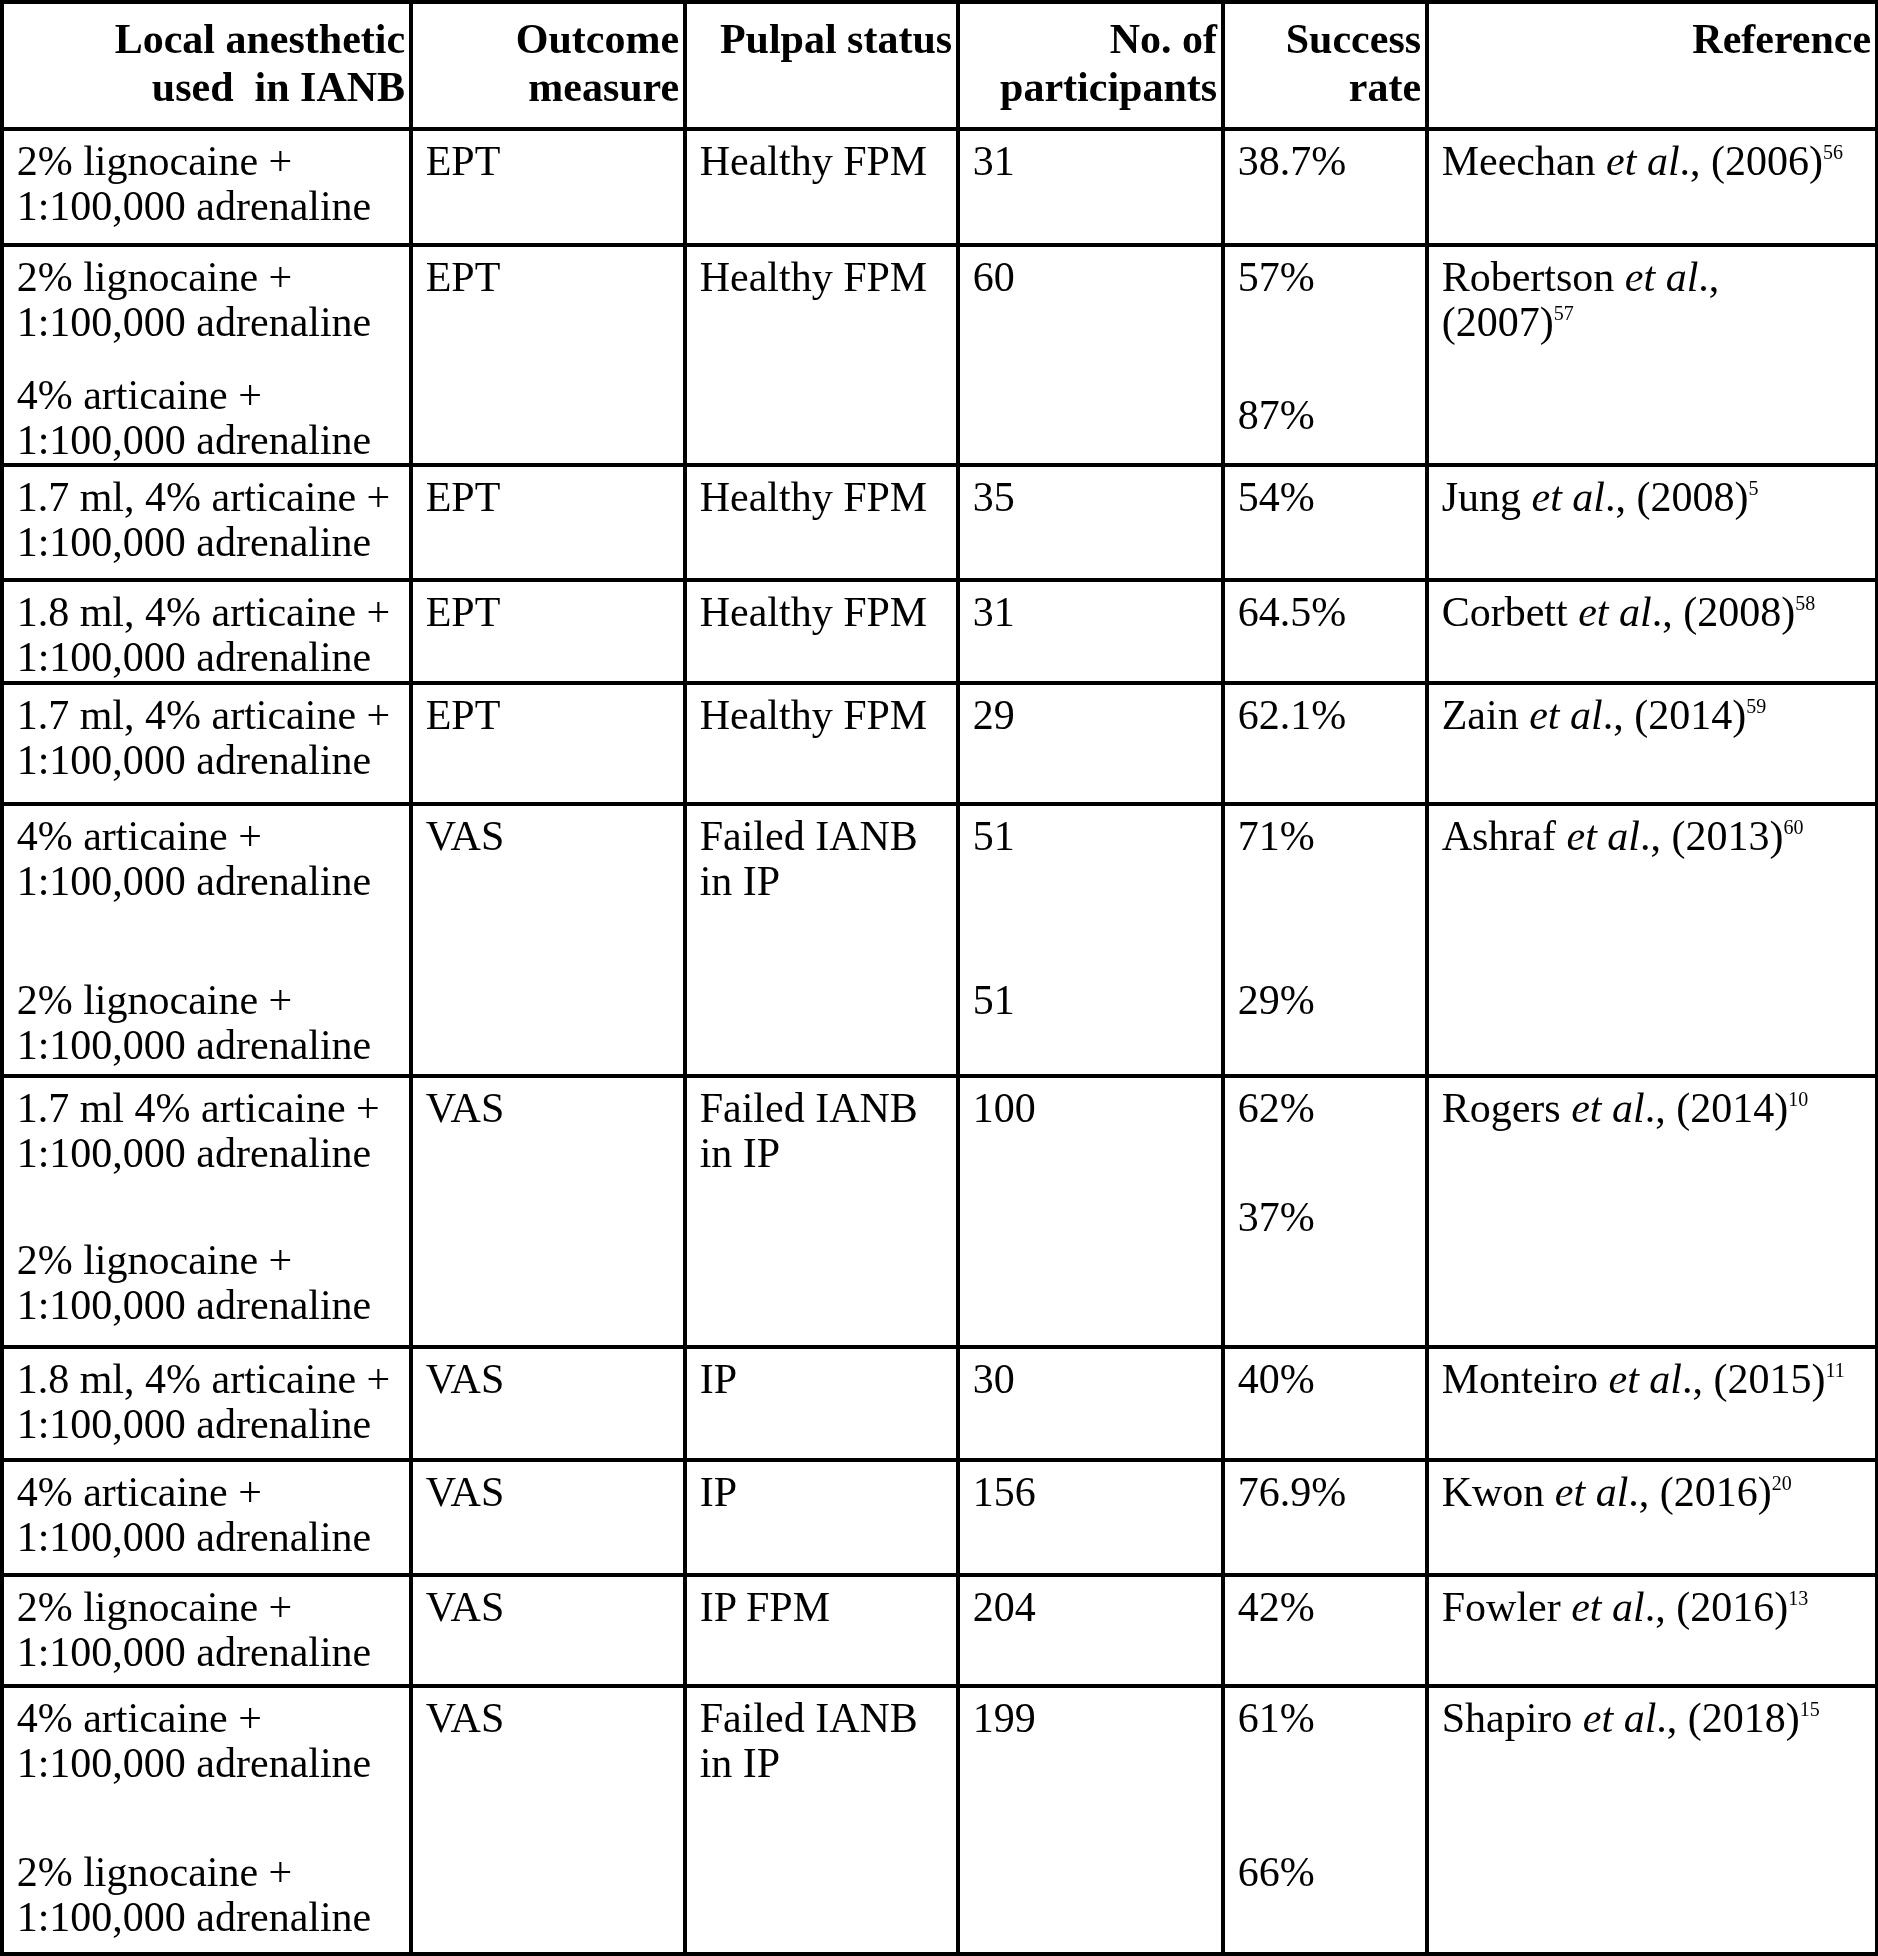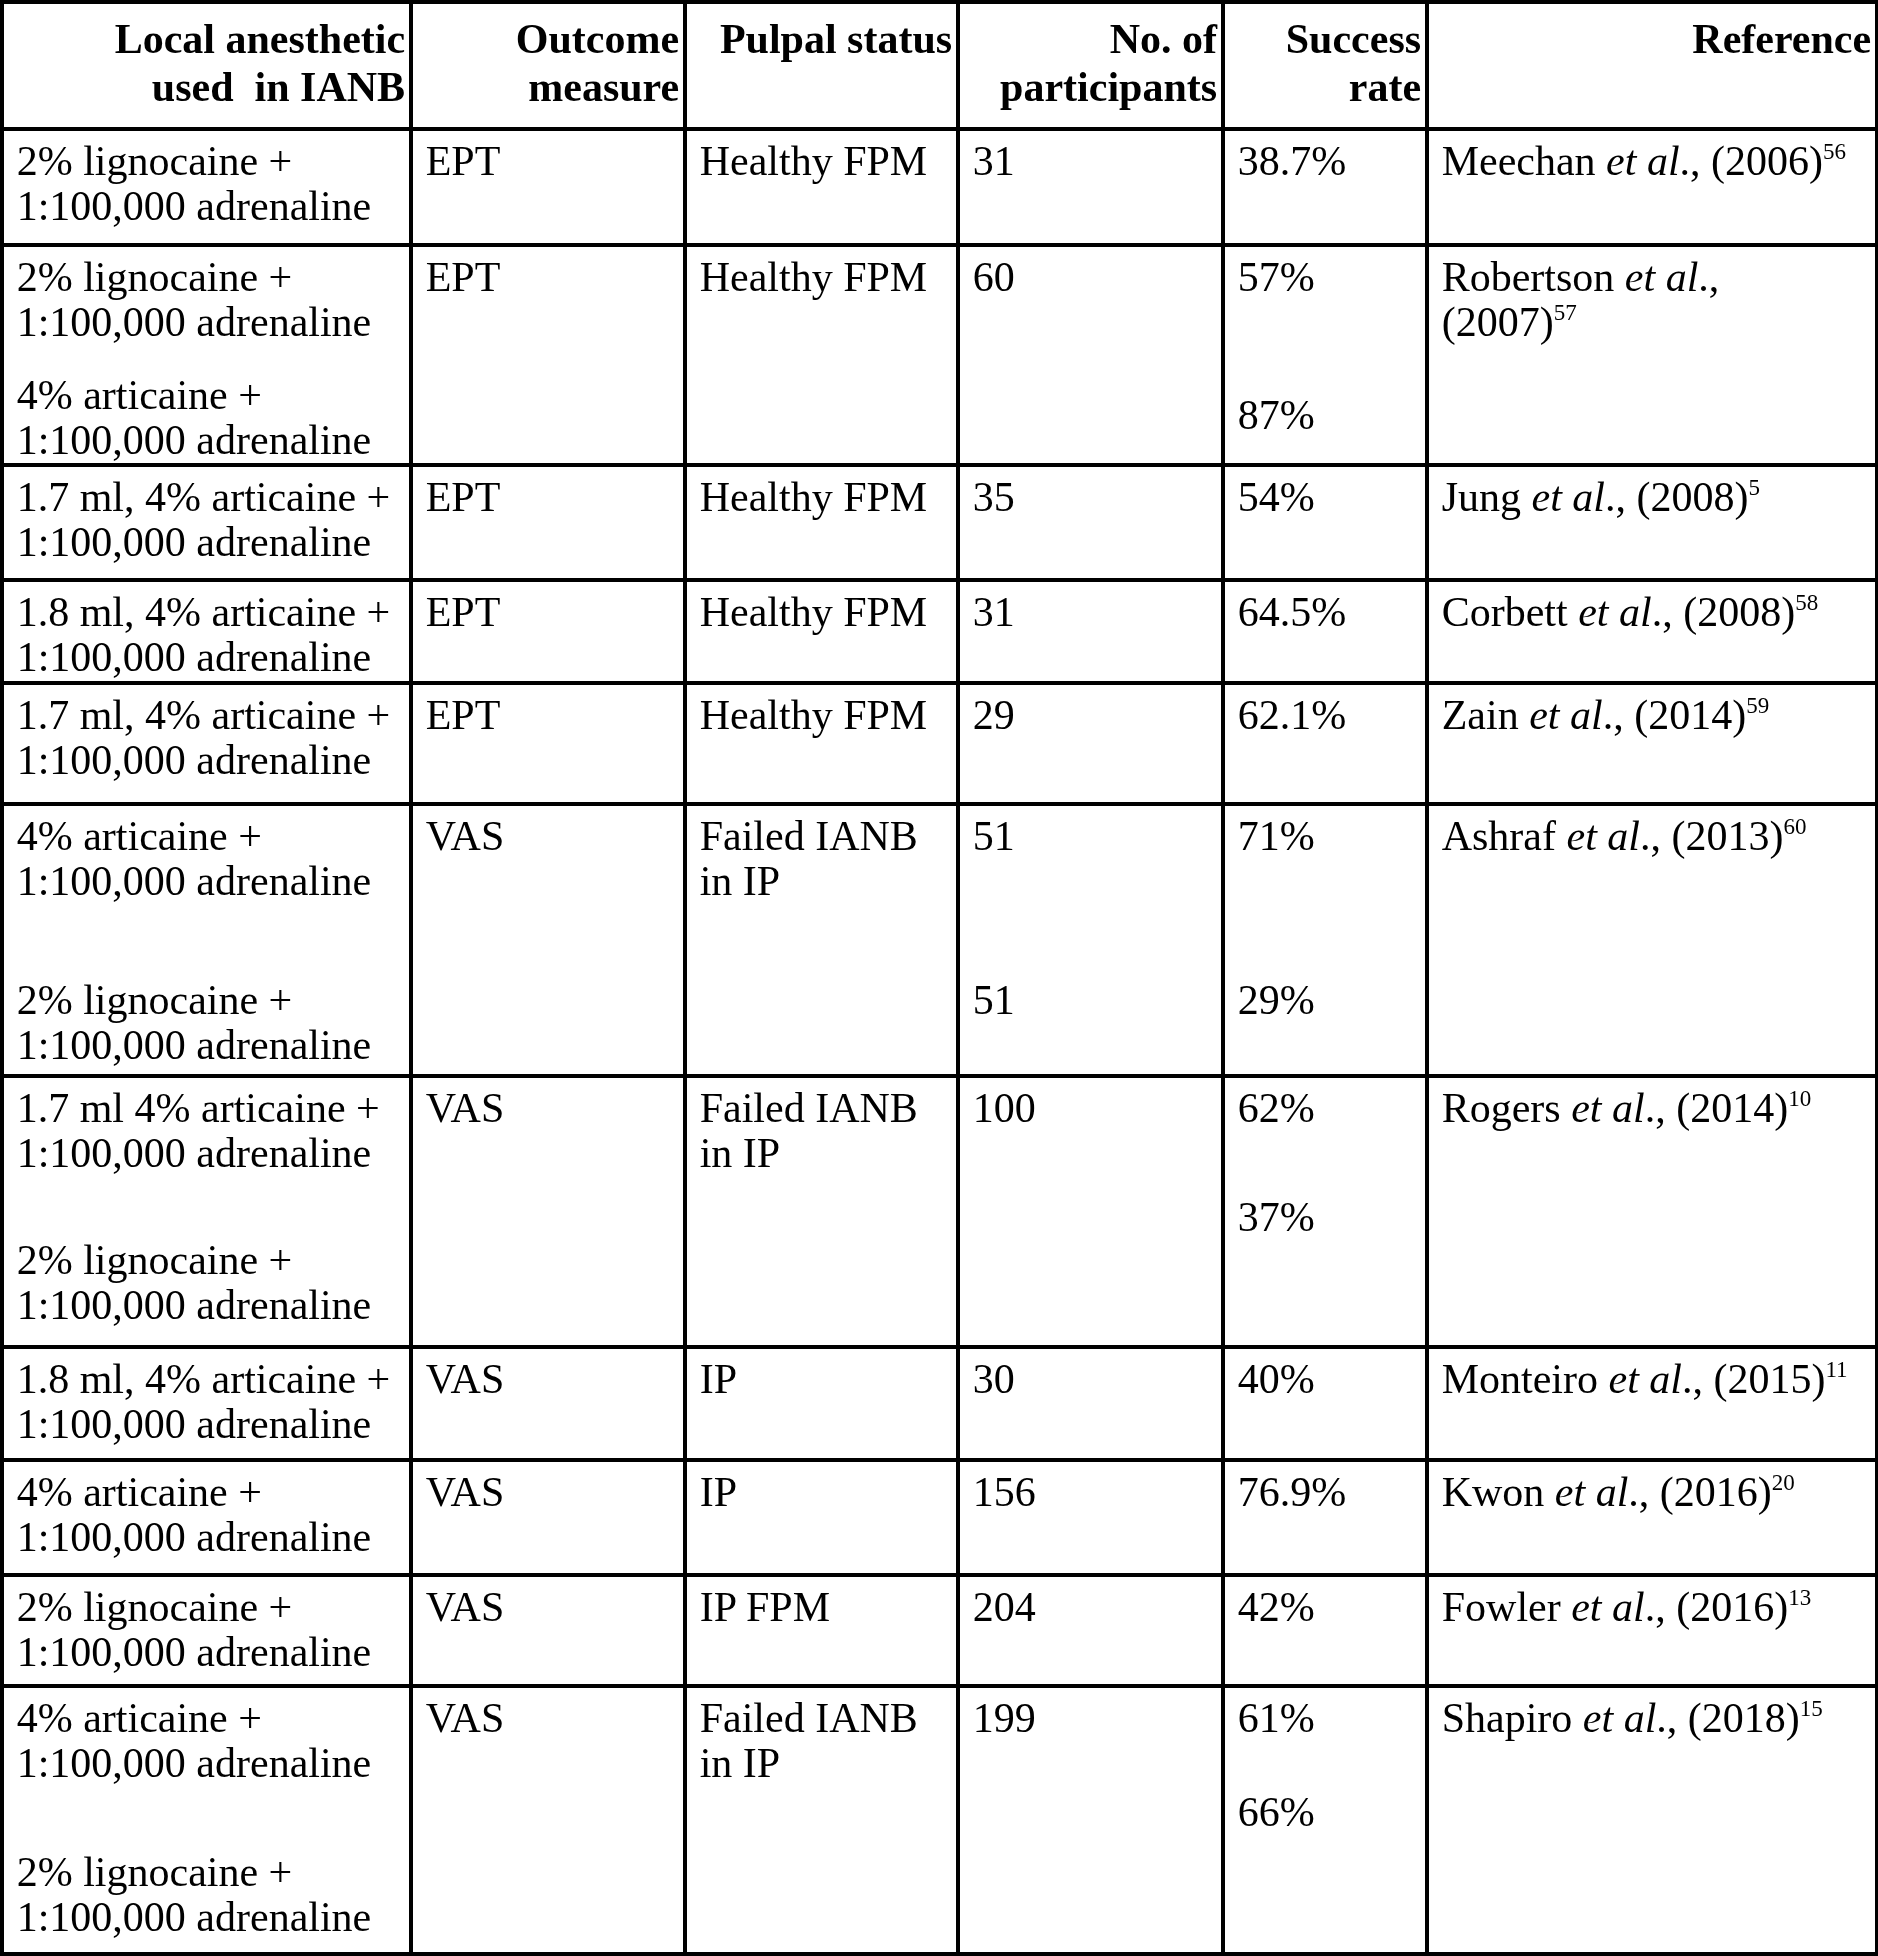--- a/index.html
+++ b/index.html
@@ -34,21 +34,21 @@
     padding-top: 10.8px;
     padding-left: 3.9px;
     padding-right: 3.9px;
   }
   .txt, .ref {
     font-size: 42px;
     line-height: 45px;
     white-space: pre-line;
   }
   .ref sup {
-    font-size: 23px;
+    font-size: 20px;
     line-height: 0;
     vertical-align: 15.7px;
   }
   
   tr.hr  { height: 127px; }
   tr.r1  { height: 116px; }
   tr.r2  { height: 218px; }
   tr.r3  { height: 115px; }
   tr.r4  { height: 103px; }
   tr.r5  { height: 121px; }
@@ -59,21 +59,21 @@
   tr.r10 { height: 111px; }
   tr.r11 { height: 270px; }
   
   tr.r2  .g2 { margin-top: 28px;  }
   tr.r2  .v2 { margin-top: 93px; }
   tr.r6  .g2 { margin-top: 74px;  }
   tr.r6  .v2 { margin-top: 119px; }
   tr.r7  .g2 { margin-top: 62px;  }
   tr.r7  .v2 { margin-top: 64px; }
   tr.r11 .g2 { margin-top: 64px;  }
-  tr.r11 .v2 { margin-top: 49px; }
+  tr.r11 .v2 { margin-top: 109px; }
 </style>
 </head>
 <body>
 
 <table class="study-table">
   <colgroup>
     <col style="width:409px">
     <col style="width:274px">
     <col style="width:273px">
     <col style="width:265px">

